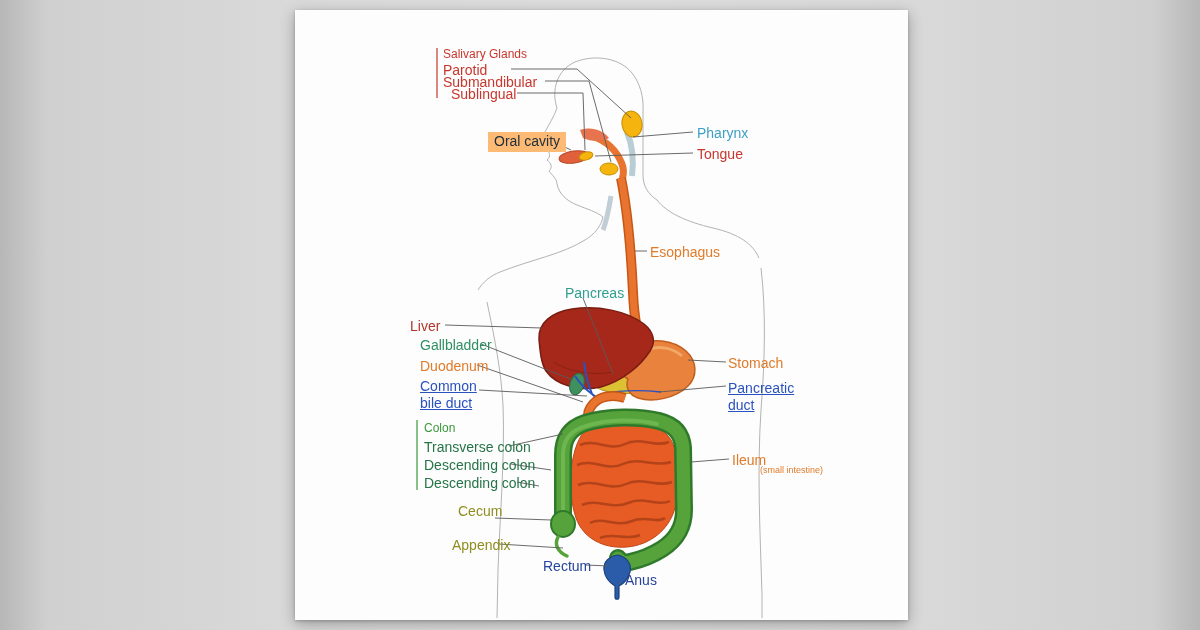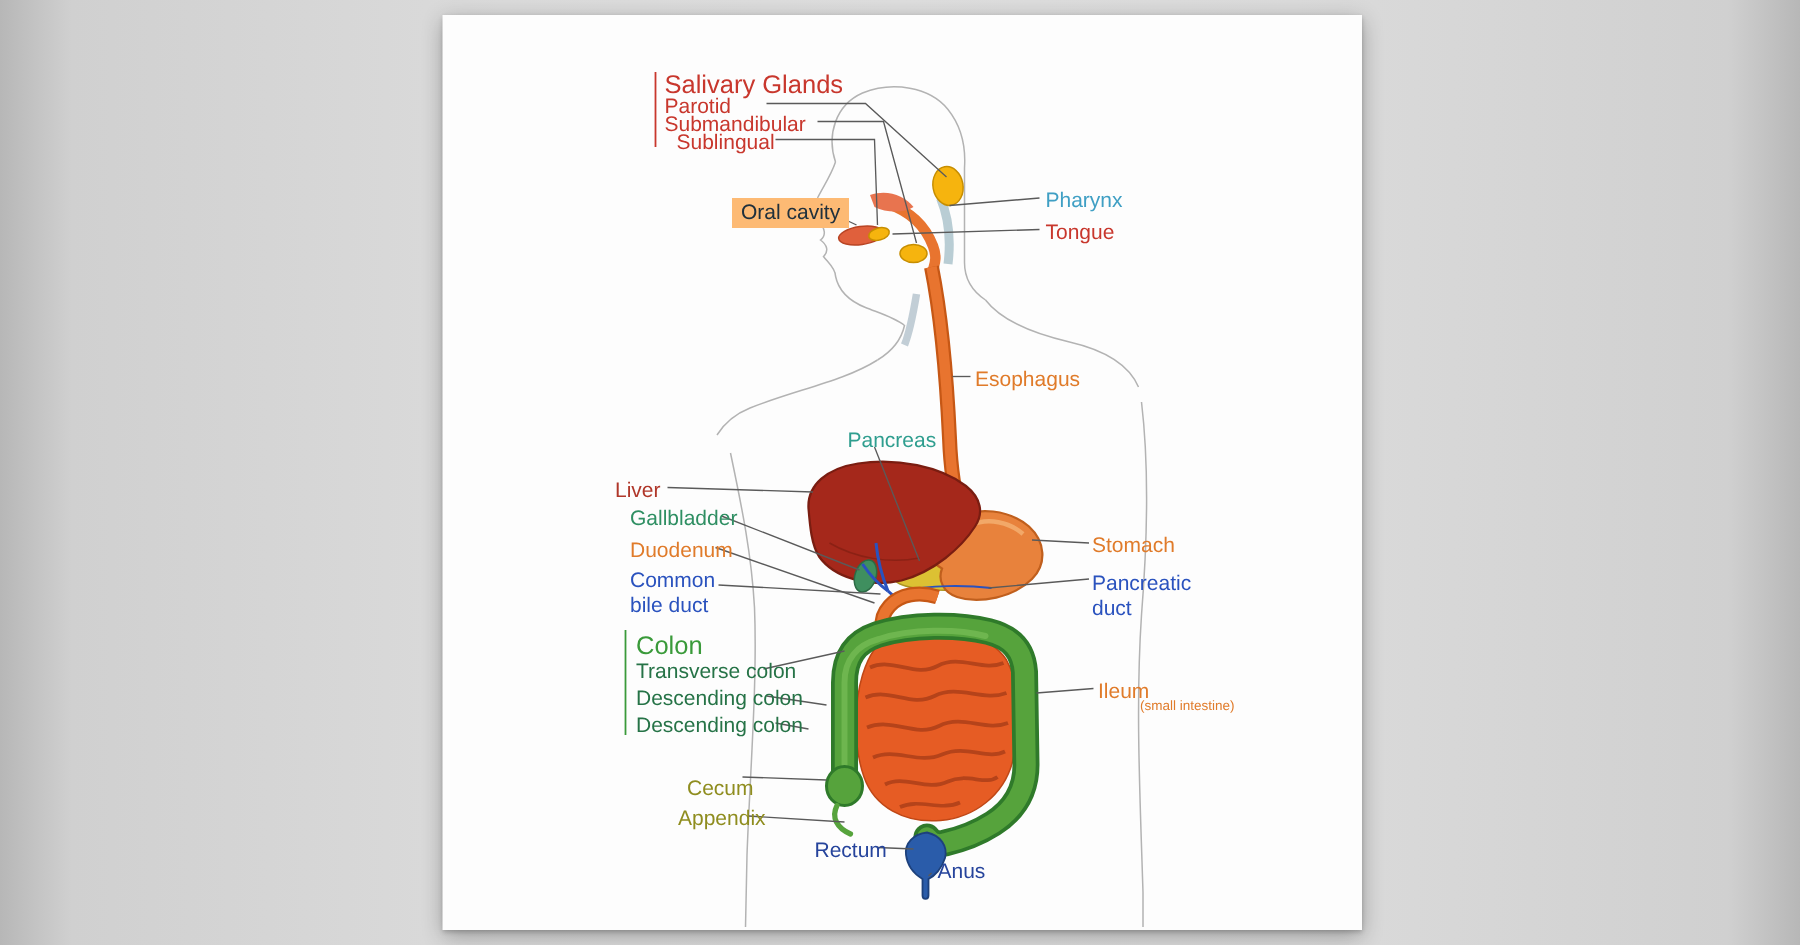--- a/index.html
+++ b/index.html
@@ -7,22 +7,22 @@
     position:relative;width:1200px;height:630px;overflow:hidden;
     background:linear-gradient(90deg,#b7b7b7 0%,#d0d0d0 4%,#dbdbdb 28%,#dedede 50%,#dbdbdb 72%,#d0d0d0 96%,#b7b7b7 100%);
     font-family:"Liberation Sans",sans-serif;
   }
   .poster{
     position:absolute;left:295px;top:10px;width:613px;height:610px;
     background:#fdfdfd;box-shadow:0 4px 14px rgba(0,0,0,.30),0 1px 3px rgba(0,0,0,.2);
   }
   .poster svg{position:absolute;left:0;top:0;}
   .lbl{position:absolute;font-size:14px;line-height:1.1;white-space:nowrap;}
-  .lbl.hd{font-size:17px;}
-  .lbl.wrap{white-space:normal;line-height:1.2;}
+  .lbl.hd{font-size:12px;}
+  .lbl.wrap{white-space:normal;line-height:1.2;text-decoration:underline;}
   .lbl.note{font-size:9px;padding-left:28px;}
   .c-red{color:#c8372d}
   .c-pharynx{color:#3f9fc4}
   .c-orange{color:#e07b2a}
   .c-pancreas{color:#2f9e8f}
   .c-liver{color:#b0372a}
   .c-gallb{color:#2f8f63}
   .c-duct{color:#2a52be}
   .c-colon{color:#3a9a3a}
   .c-colonitem{color:#267347}
@@ -181,19 +181,19 @@
     <div class="lbl wrap c-duct" style="left:433px;top:370px;width:64px">Pancreatic duct</div>
 
     <div class="lbl hd c-colon" style="left:129px;top:412px">Colon</div>
     <div class="lbl c-colonitem" style="left:129px;top:430px">Transverse colon</div>
     <div class="lbl c-colonitem" style="left:129px;top:448px">Descending colon</div>
     <div class="lbl c-colonitem" style="left:129px;top:466px">Descending colon</div>
 
     <div class="lbl c-orange" style="left:437px;top:443px">Ileum</div>
     <div class="lbl note c-orange" style="left:437px;top:456px">(small intestine)</div>
 
-    <div class="lbl c-olive" style="left:163px;top:508px">Cecum</div>
+    <div class="lbl c-olive" style="left:163px;top:494px">Cecum</div>
     <div class="lbl c-olive" style="left:157px;top:528px">Appendix</div>
     <div class="lbl c-navy" style="left:248px;top:549px">Rectum</div>
     <div class="lbl c-navy" style="left:330px;top:563px">Anus</div>
 
   </div>
 </div>
 
 </body></html>

